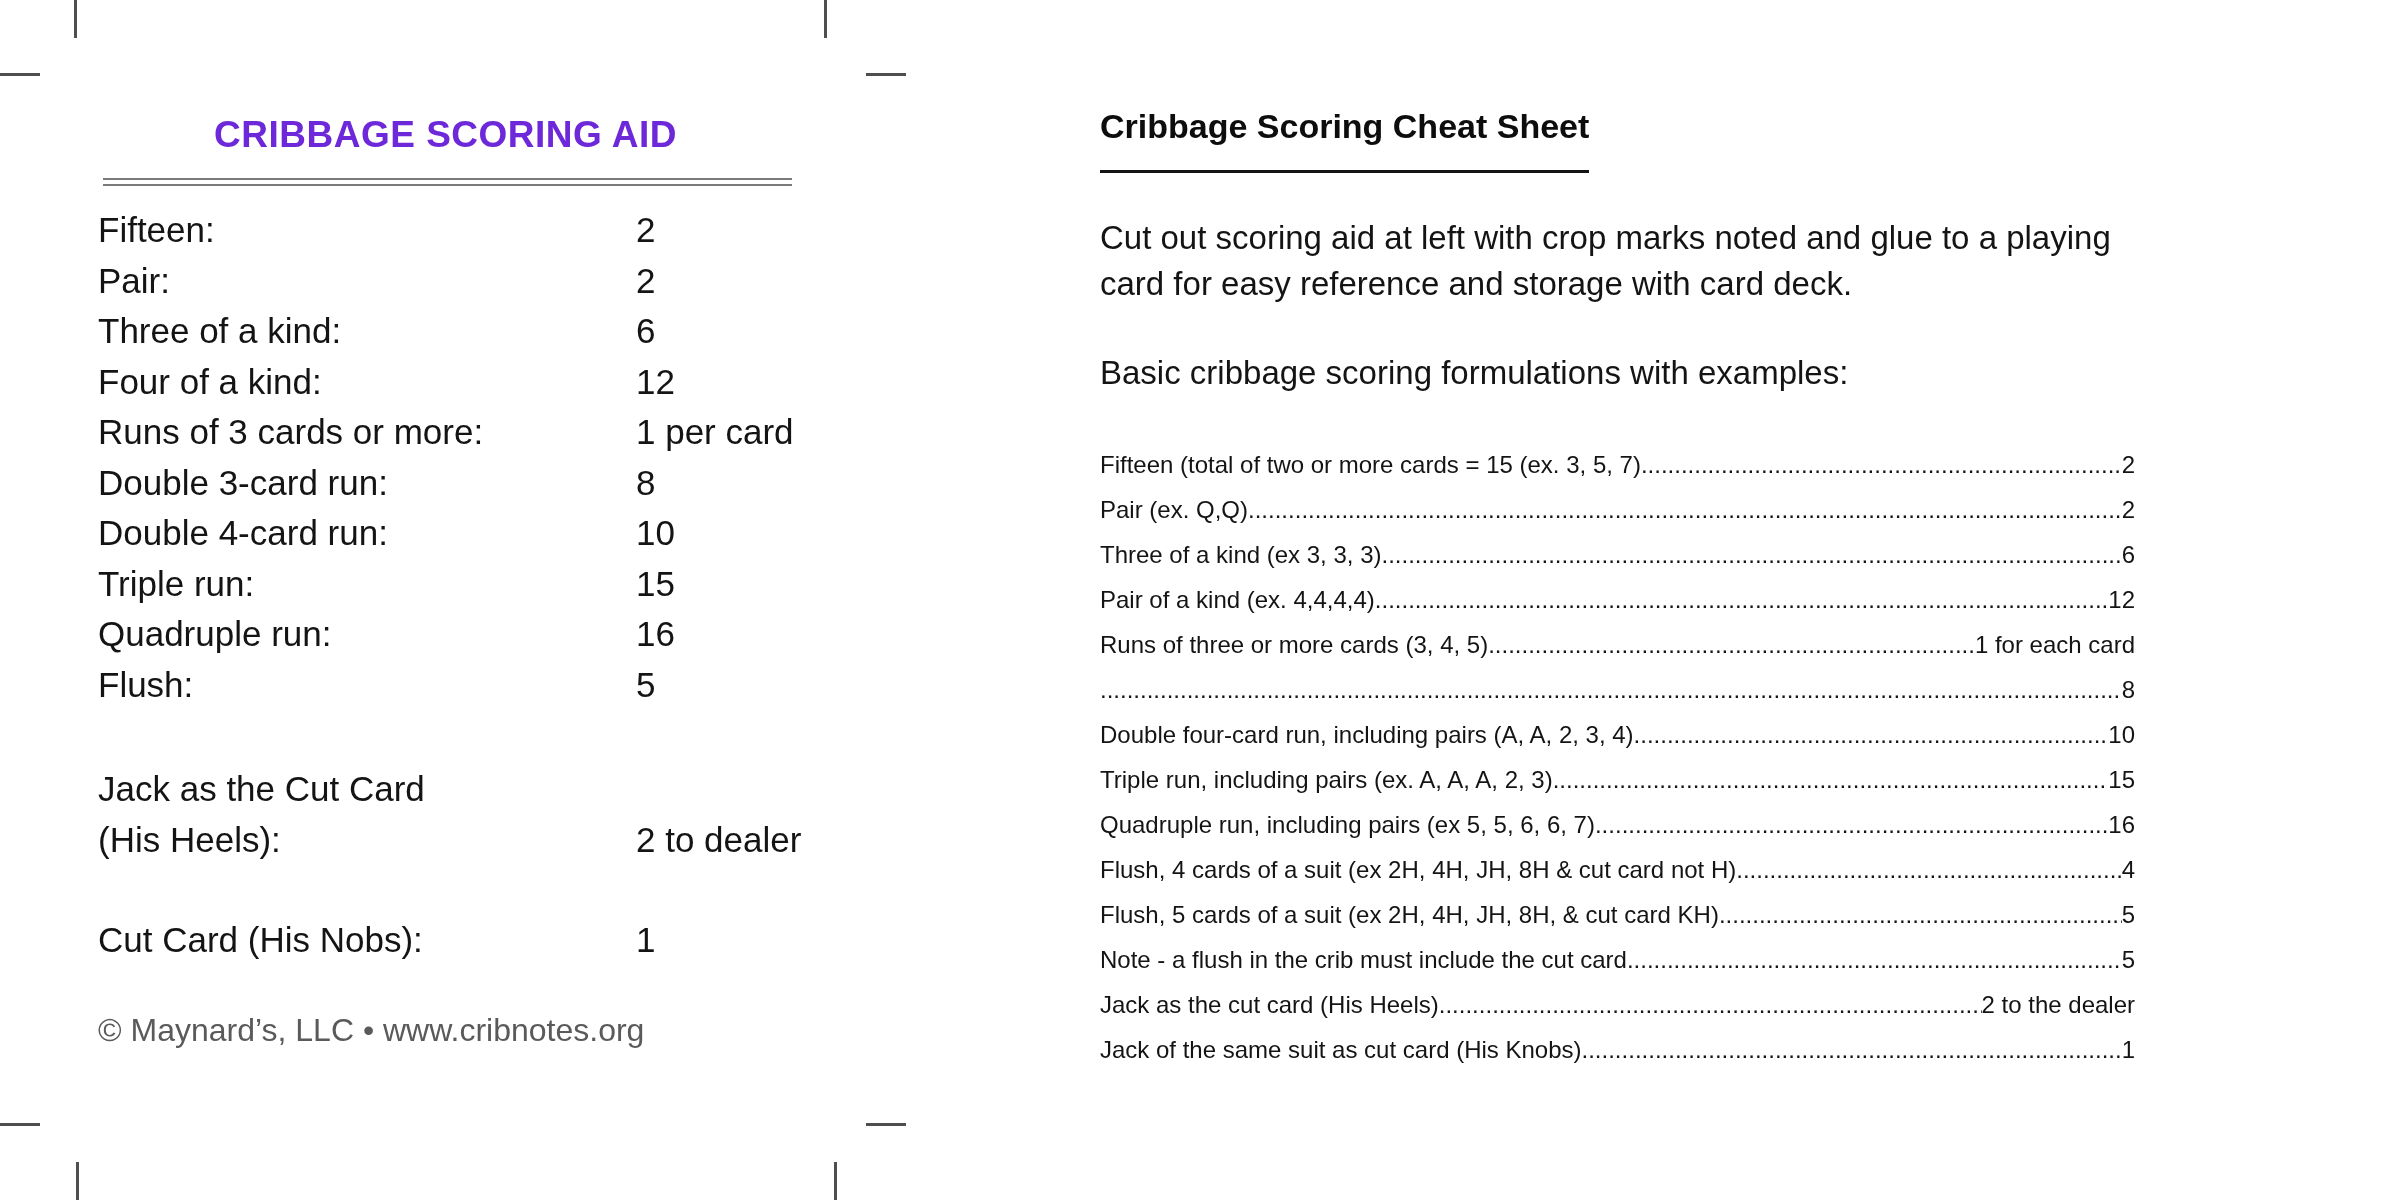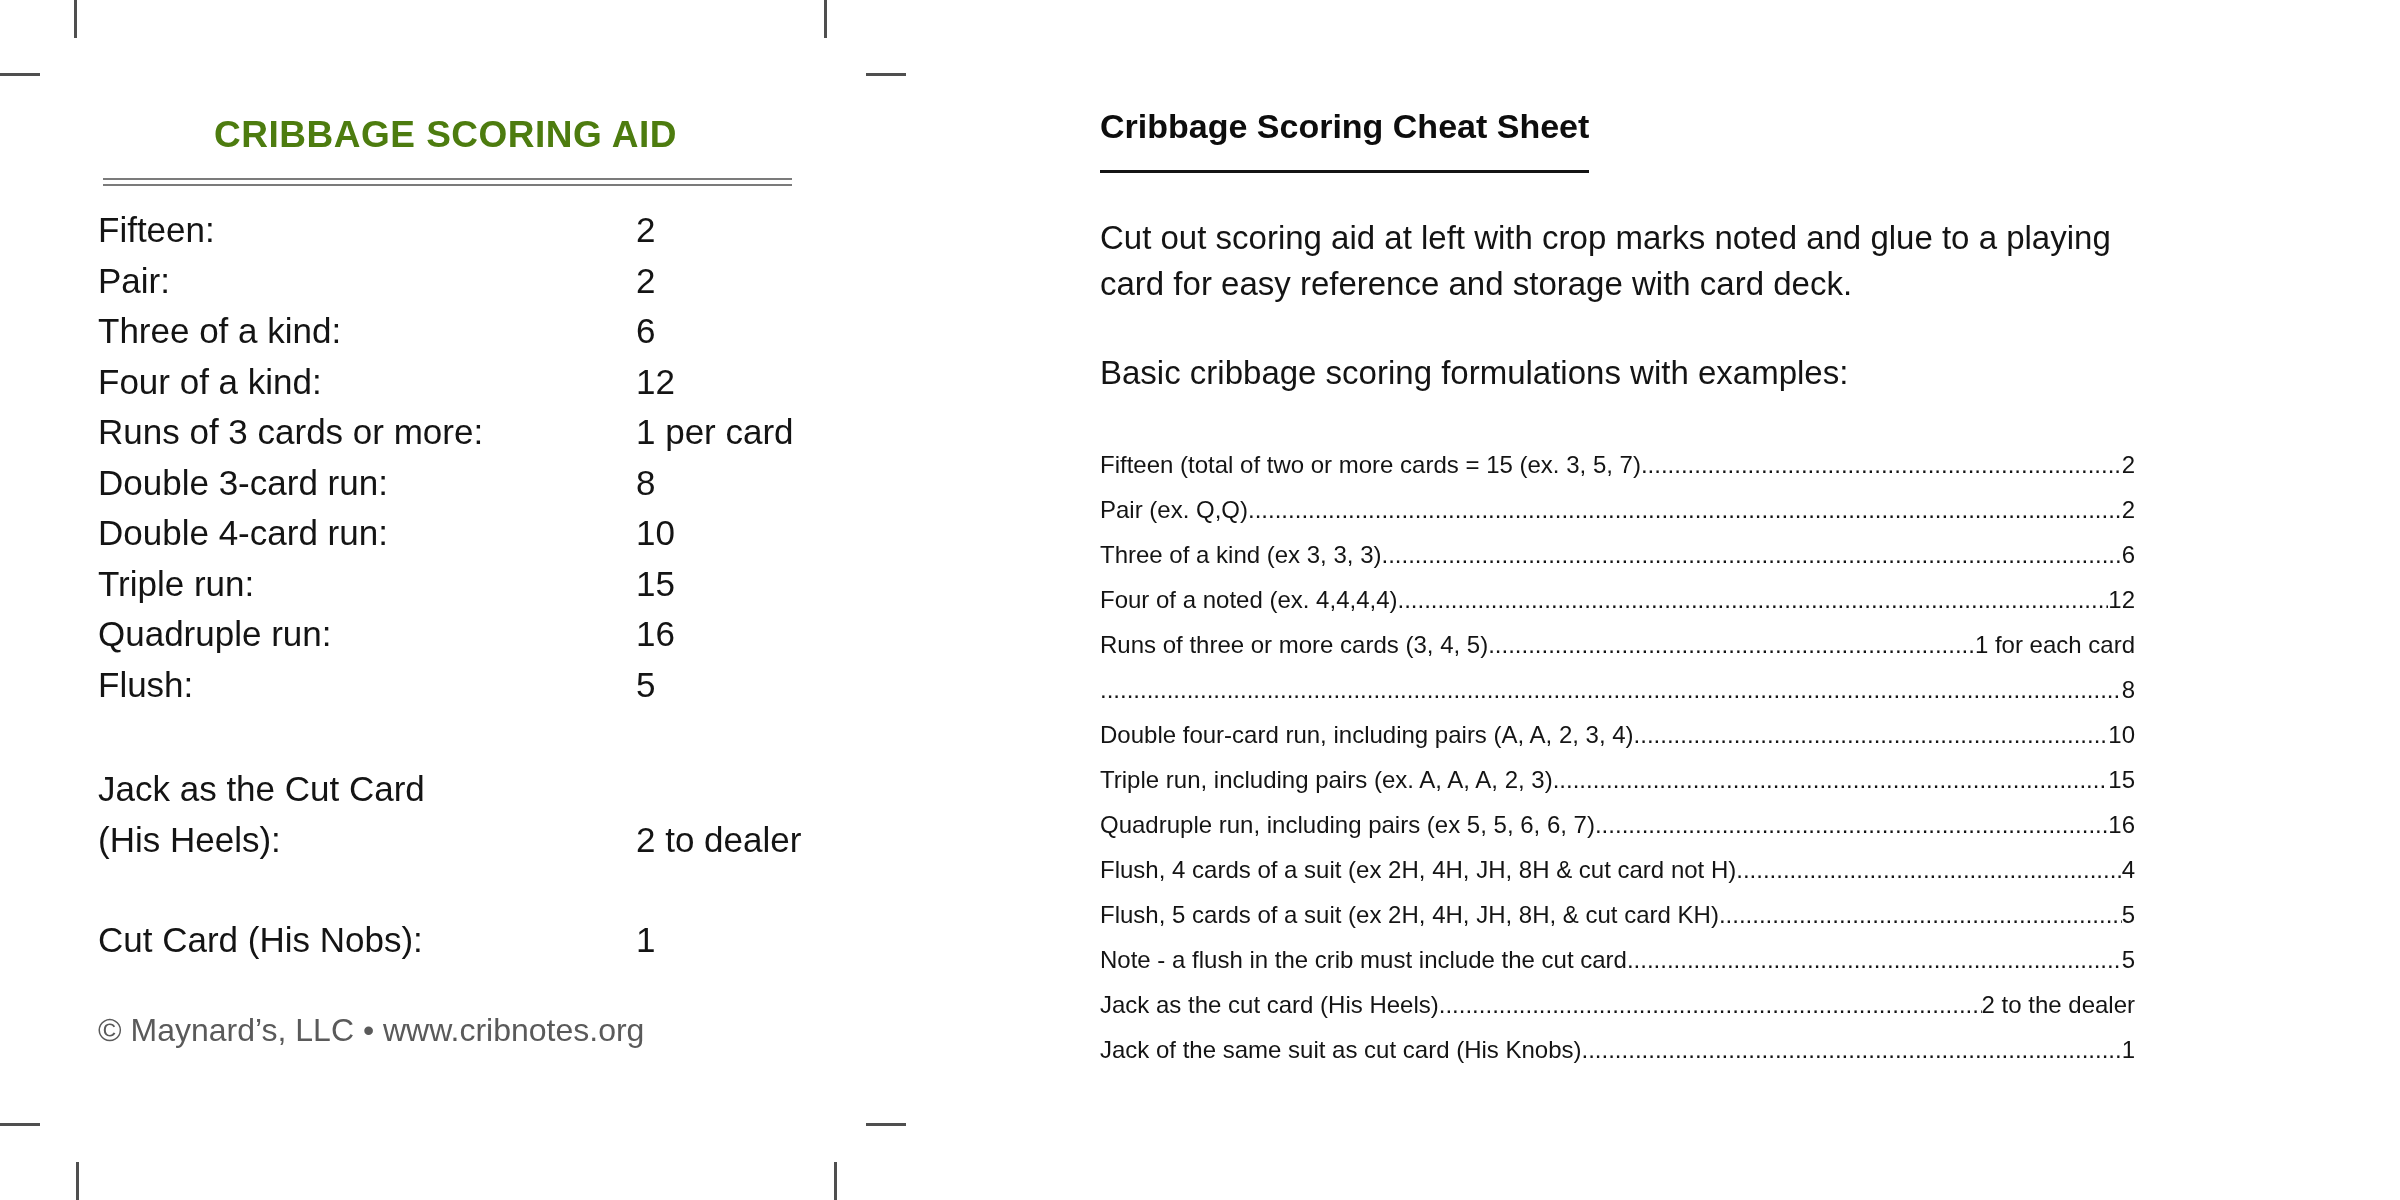--- a/index.html
+++ b/index.html
@@ -6,21 +6,21 @@
   body{
     width:2400px;height:1200px;background:#ffffff;position:relative;overflow:hidden;
     font-family:"Liberation Sans","DejaVu Sans",sans-serif;color:#141414;
   }
   
   .crop{position:absolute;background:#4f4f4f;}
   .crop.v{width:3px;height:38px;}
   .crop.h{width:40px;height:3px;}
   
   .card{position:absolute;left:98px;top:112px;width:695px;}
-  .card-title{font-size:37px;font-weight:bold;line-height:46px;text-align:center;color:#4d7c0f;letter-spacing:0.5px;}
+  .card-title{font-size:37px;font-weight:bold;line-height:46px;text-align:center;color:#6d28d9;letter-spacing:0.5px;}
   .card-rule{margin:20px 0 0 5px;width:689px;height:4px;border-top:2px solid #7b7b7b;border-bottom:2px solid #7b7b7b;}
   .rows{margin-top:19px;}
   .row{display:grid;grid-template-columns:514px 1fr;font-size:35px;line-height:50.5px;gap:24px;}
   .row span{white-space:nowrap;}
   .jack1{margin-top:54px;}
   .jack2{margin-top:50px;}
   .copyright{margin-top:42px;text-align:left;font-size:32px;line-height:44px;color:#5a5a5a;}
   
   .sheet{position:absolute;left:1100px;top:106px;width:1075px;}
   .sheet-title{display:inline-block;font-size:34px;font-weight:bold;line-height:40px;padding-bottom:24px;border-bottom:3px solid #141414;color:#0d0d0d;}
@@ -129,21 +129,21 @@
         <span class="lbl">Pair (ex. Q,Q)</span>
         <span class="leader">................................................................................................................................................................</span>
         <span class="val">2</span>
       </div>
       <div class="sline">
         <span class="lbl">Three of a kind (ex 3, 3, 3)</span>
         <span class="leader">................................................................................................................................................................</span>
         <span class="val">6</span>
       </div>
       <div class="sline">
-        <span class="lbl">Four of a noted (ex. 4,4,4,4)</span>
+        <span class="lbl">Pair of a kind (ex. 4,4,4,4)</span>
         <span class="leader">................................................................................................................................................................</span>
         <span class="val">12</span>
       </div>
       <div class="sline">
         <span class="lbl">Runs of three or more cards (3, 4, 5)</span>
         <span class="leader">................................................................................................................................................................</span>
         <span class="val">1 for each card</span>
       </div>
       <div class="sline">
         <span class="leader">................................................................................................................................................................</span>

